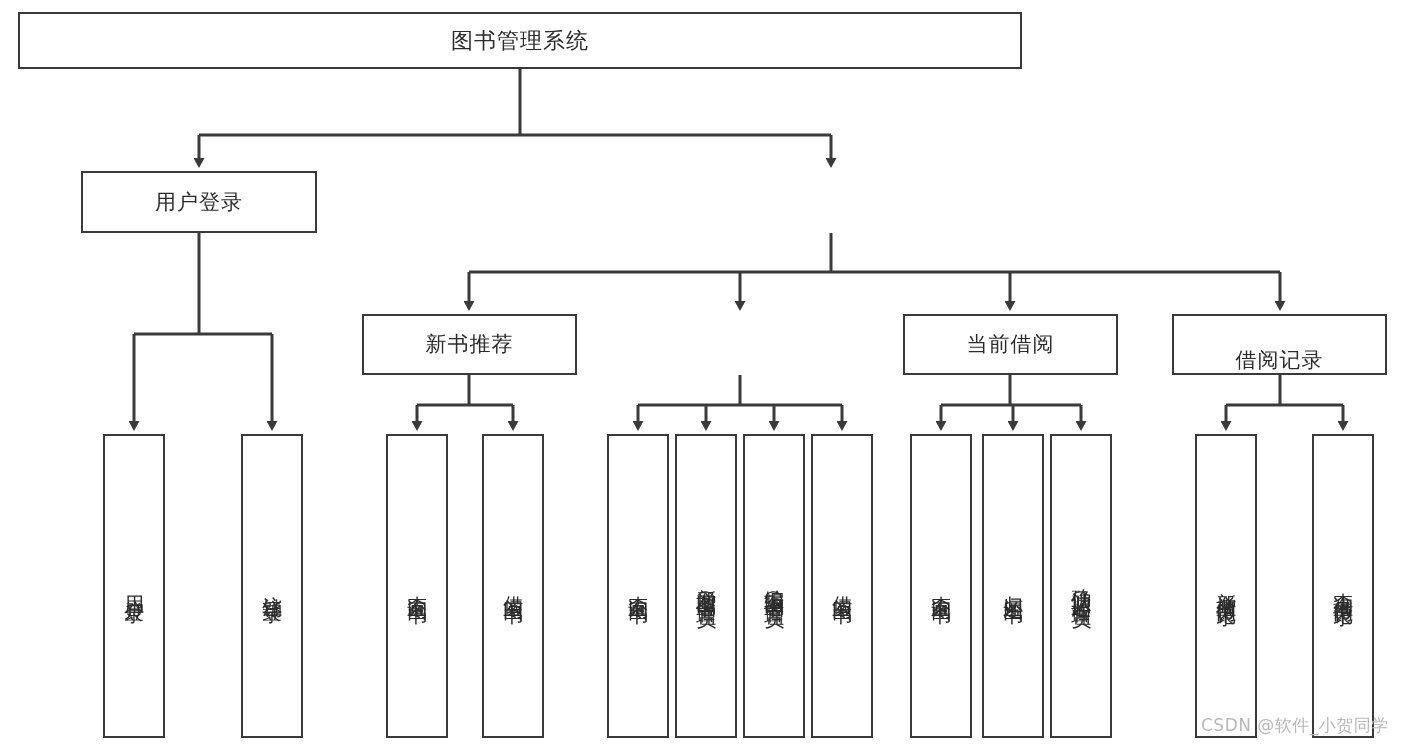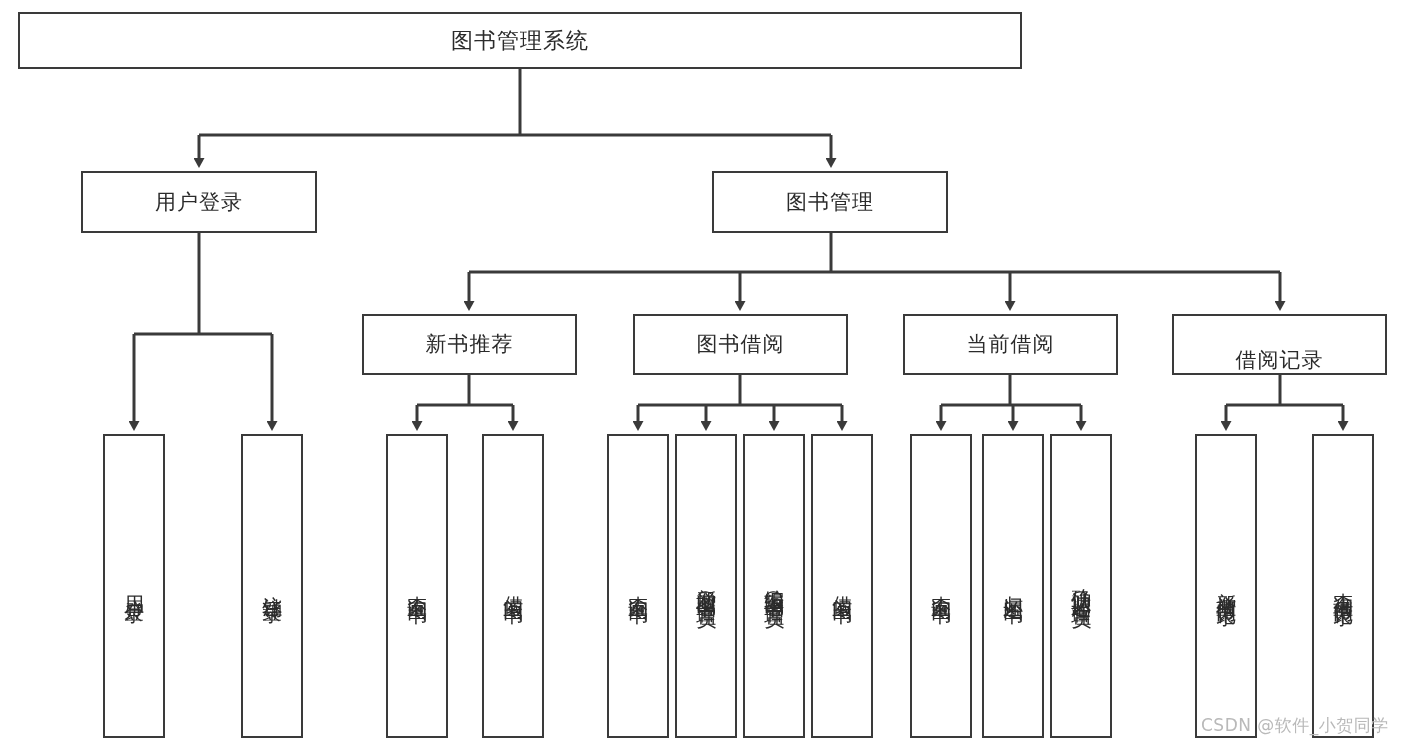--- a/index.html
+++ b/index.html
@@ -139,31 +139,25 @@
   </svg>
 
   <div class="node horiz root" style="left:18px; top:12px; width:1004px; height:57px;">
     <span class="label">图书管理系统</span>
   </div>
 
   <div class="node horiz" style="left:81px; top:171px; width:236px; height:62px;">
     <span class="label">用户登录</span>
   </div>
 
-  <div class="node horiz" style="left:712px; top:171px; width:236px; height:62px;">
-    <span class="label">图书管理</span>
-  </div>
 
   <div class="node horiz" style="left:362px; top:314px; width:215px; height:61px;align-items:center;">
     <span class="label">新书推荐</span>
   </div>
 
-  <div class="node horiz" style="left:633px; top:314px; width:215px; height:61px;">
-    <span class="label">图书借阅</span>
-  </div>
 
   <div class="node horiz" style="left:903px; top:314px; width:215px; height:61px;font-family:Liberation Serif, serif;">
     <span class="label">当前借阅</span>
   </div>
 
   <div class="node horiz" style="left:1172px; top:314px; width:215px; height:61px;align-items:flex-end;">
     <span class="label">借阅记录</span>
   </div>
 
   <div class="node vert" style="left:103px; top:434px; width:62px; height:304px;">

